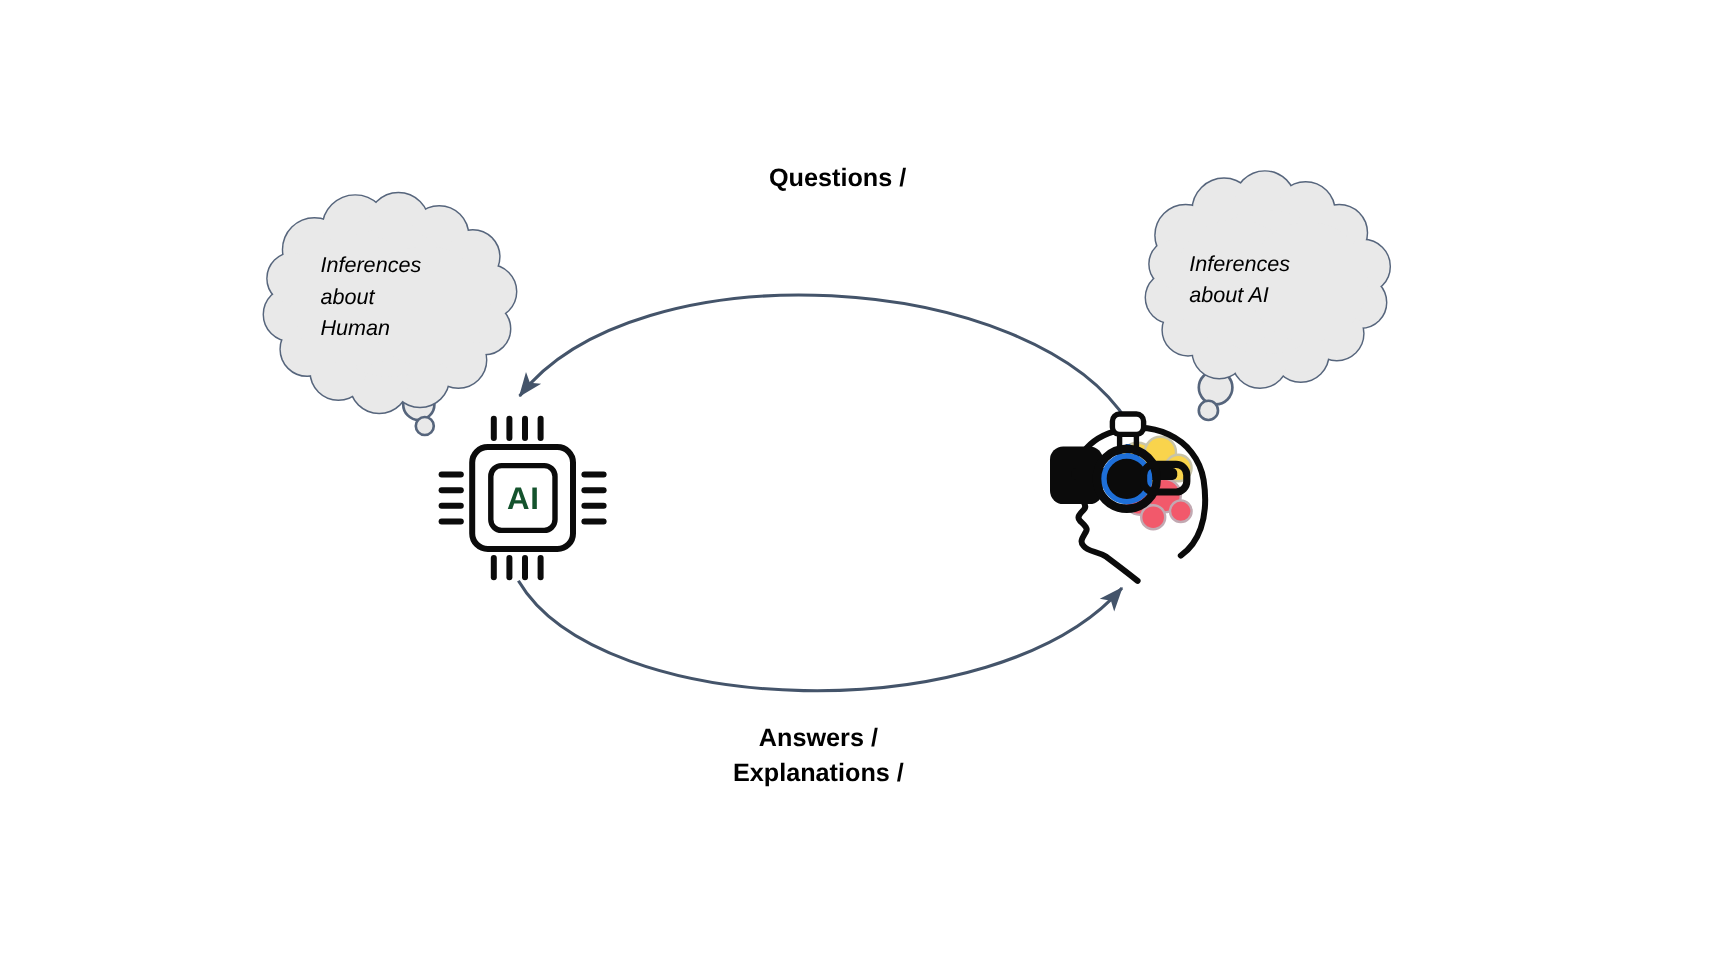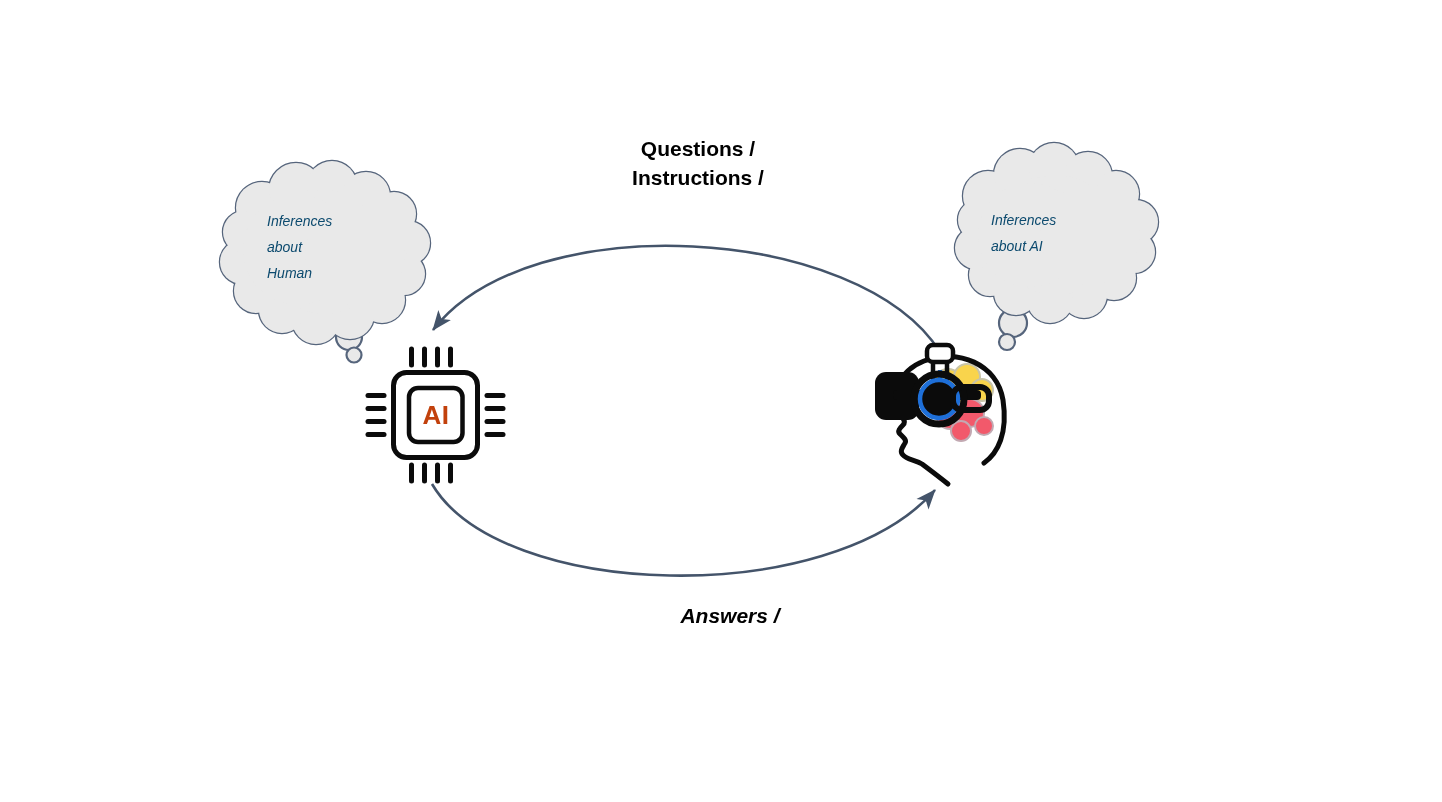--- a/index.html
+++ b/index.html
@@ -6,30 +6,30 @@
   .canvas{
     position:relative;width:1442px;height:712px;background:#ffffff;overflow:hidden;
     font-family:"Liberation Sans",sans-serif;
   }
   .diagram-svg{position:absolute;left:0;top:0;width:1442px;height:802px;}
   .flow-label{
     position:absolute;width:276px;text-align:center;
     font-weight:700;font-size:21px;line-height:29px;color:#000;
   }
   .flow-label-top{left:560px;top:134px;}
-  .flow-label-bottom{left:592px;top:601px;font-style:italic;}
+  .flow-label-bottom{left:544px;top:601px;}
   .cloud-text{
-    position:absolute;font-style:italic;font-size:14px;line-height:26px;color:#0c4a6e;
+    position:absolute;font-style:italic;font-size:18px;line-height:26px;color:#000000;
   }
   .cloud-text-left{left:267px;top:208px;}
   .cloud-text-right{left:991px;top:207px;}
   .chip-label{
     position:absolute;left:409px;top:388px;width:54px;height:54px;
     display:flex;align-items:center;justify-content:center;
-    font-weight:700;font-size:26px;color:#c2410c;letter-spacing:0.5px;
+    font-weight:700;font-size:26px;color:#14532d;letter-spacing:0.5px;
   }
 </style>
 </head>
 <body>
 
 <div class="canvas">
 
   <svg class="diagram-svg" viewBox="0 0 1442 802">
     <defs>
       <marker id="stealth" markerUnits="userSpaceOnUse" markerWidth="24" markerHeight="20" refX="19" refY="9" orient="auto">
@@ -159,25 +159,25 @@
       <g>
         <circle cx="939" cy="399" r="25" fill="none" stroke="#0b0b0b" stroke-width="7"></circle>
         <circle cx="939" cy="399" r="19" fill="#0b0b0b" stroke="#1E6FD8" stroke-width="4.5"></circle>
       </g>
       <rect x="953" y="387" width="36" height="23" rx="9" fill="none" stroke="#0b0b0b" stroke-width="6"></rect>
     </g>
   </svg>
 
   <div class="flow-label flow-label-top">
     <div>Questions /</div>
-    <div>Instructions /</div>
   </div>
 
   <div class="flow-label flow-label-bottom">
     <div>Answers /</div>
+    <div>Explanations /</div>
   </div>
 
   <div class="cloud-text cloud-text-left">
     <div>Inferences</div>
     <div>about</div>
     <div>Human</div>
   </div>
 
   <div class="cloud-text cloud-text-right">
     <div>Inferences</div>

